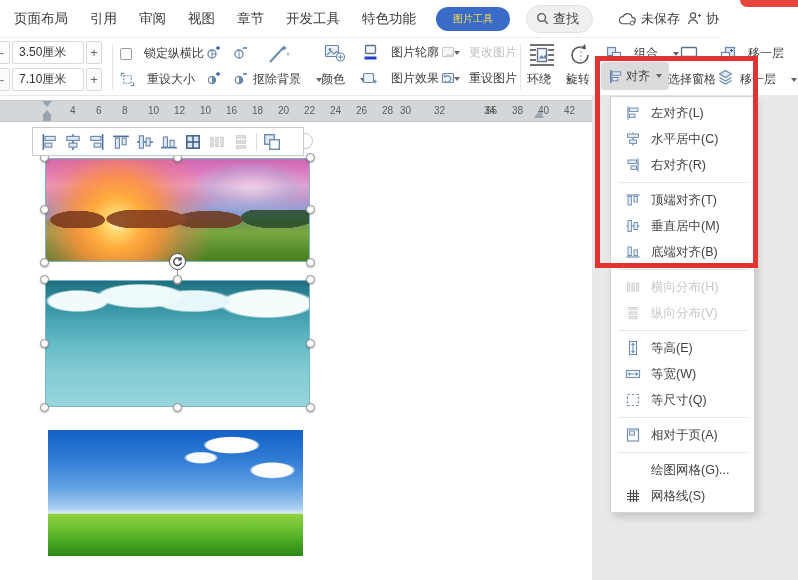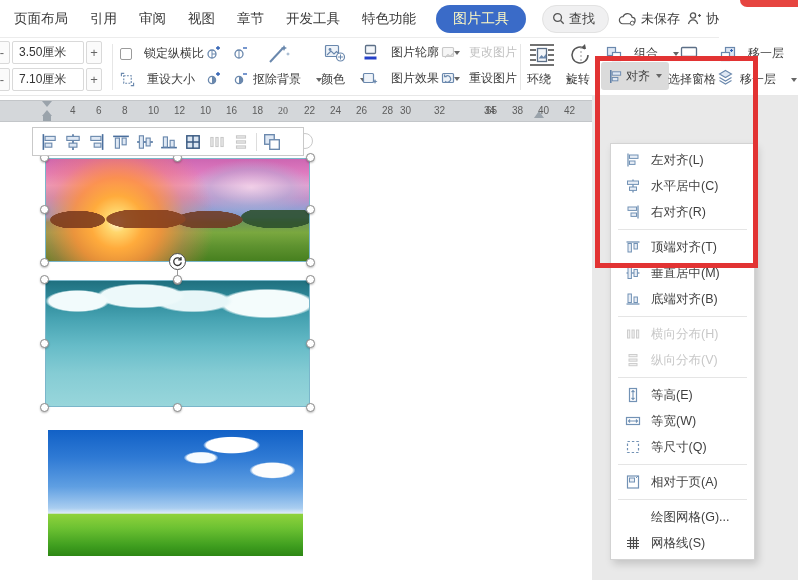--- a/index.html
+++ b/index.html
@@ -3,21 +3,21 @@
 <meta charset="utf-8">
 <style>
   * { margin:0; padding:0; box-sizing:border-box; }
   body { font-family:"Liberation Sans", sans-serif; }
   .screen { position:relative; width:798px; height:580px; overflow:hidden; background:#fff; }
 
   
   .menubar { position:absolute; left:0; top:0; width:719px; height:38px; background:#fff; display:flex; align-items:center; border-bottom:1px solid #ececec; }
   .tabs { display:flex; gap:22px; padding-left:14px; font-size:13.5px; color:#3a3a3a; }
   .tab { cursor:default; white-space:nowrap; }
-  .pt-pill { margin-left:20px; background:#3a6bc8; color:#fef9c3; font-size:14px; padding:5px 17px; border-radius:15px; white-space:nowrap; }
+  .pt-pill { margin-left:20px; background:#3a6bc8; color:#fde047; font-size:10px; padding:5px 17px; border-radius:15px; white-space:nowrap; }
   .find-pill { margin-left:16px; background:#f0f0f1; border:1px solid #e2e2e2; color:#444; font-size:13px; padding:4px 13px 4px 9px; border-radius:14px; display:flex; align-items:center; gap:4px; }
   .mb-right { margin-left:auto; display:flex; align-items:center; gap:6px; padding-right:0; font-size:13px; color:#3f3f3f; }
   .mb-item { display:flex; align-items:center; gap:4px; white-space:nowrap; }
   .red-cut-pill { position:absolute; left:740px; top:-7px; width:70px; height:14px; background:#e64540; border-radius:7px; }
 
   
   .toolbar { position:absolute; left:0; top:38px; width:798px; height:58px; background:#fff; border-bottom:1px solid #e8e8e8; font-size:12px; color:#3d3d3d; }
   .tb-abs { position:absolute; display:flex; align-items:center; gap:12px; white-space:nowrap; }
   .spin-row { position:absolute; display:flex; align-items:center; }
   .spin-btn { width:16px; height:23px; border:1px solid #d9d9d9; background:#fbfbfb; border-radius:2px; font-size:13px; color:#666; text-align:center; line-height:21px; }
@@ -71,21 +71,21 @@
     radial-gradient(ellipse 78px 24px at 84% 18%, #f4fcfc 0 55%, transparent 62%),
     linear-gradient(180deg, #20707f 0%, #2f8b9b 15%, #49a5b4 32%, #67bcc8 52%, #85ccd4 74%, #98d6db 100%); }
   .img-bliss { background:
     radial-gradient(ellipse 46px 14px at 72% 12%, #ffffff 0 55%, transparent 62%),
     radial-gradient(ellipse 36px 13px at 88% 32%, #fdfdfd 0 55%, transparent 64%),
     radial-gradient(ellipse 28px 10px at 60% 22%, #f6fbff 0 50%, transparent 62%),
     linear-gradient(180deg, #1261c6 0%, #2f7ad4 22%, #5f9fe2 45%, #a9cdf0 62%, #dcebf7 66%, #8ed23c 67%, #6cc132 78%, #3f9e1f 92%, #2d8714 100%); }
 
   
   .red-box { position:absolute; left:595px; top:56px; width:163px; height:212px; border:5px solid #e23333; z-index:8; pointer-events:none; }
-  .menu { position:absolute; left:610px; top:96px; width:145px; background:#fff; border:1px solid #d3d3d3; box-shadow:3px 4px 8px rgba(0,0,0,.16); z-index:6; padding:3px 0;margin-top:47px; }
+  .menu { position:absolute; left:610px; top:96px; width:145px; background:#fff; border:1px solid #d3d3d3; box-shadow:3px 4px 8px rgba(0,0,0,.16); z-index:6; padding:3px 0; }
   .mi { height:26px; display:flex; align-items:center; gap:10px; padding-left:13px; font-size:12.5px; color:#3f3f3f; cursor:default; }
   .mi .mic { width:17px; height:17px; flex:0 0 17px; display:flex; align-items:center; justify-content:center; }
   .mi.disabled { color:#c8c8c8; }
   .msep { height:1px; background:#e5e5e5; margin:4px 7px; }
 
   
   .watermark { position:absolute; left:584px; top:539px; font-size:30px; font-weight:bold; letter-spacing:3px; color:#fbfbfb; white-space:nowrap; z-index:9;
     text-shadow:0 2px 3px rgba(110,110,110,.65), 0 0 1px rgba(140,140,140,.6); }
 </style>
 </head>
@@ -323,21 +323,21 @@
   <div class="ruler">
     <div id="ruler-ticks">
         <span class="tick" style="left: 70px;">4</span>
         <span class="tick" style="left: 96px;">6</span>
         <span class="tick" style="left: 122px;">8</span>
         <span class="tick" style="left: 148px;">10</span>
         <span class="tick" style="left: 174px;">12</span>
         <span class="tick" style="left: 200px;">10</span>
         <span class="tick" style="left: 226px;">16</span>
         <span class="tick" style="left: 252px;">18</span>
-        <span class="tick" style="left: 278px; font-family: Liberation Serif, serif;">20</span>
+        <span class="tick" style="left: 278px;">20</span>
         <span class="tick" style="left: 304px;">22</span>
         <span class="tick" style="left: 330px;">24</span>
         <span class="tick" style="left: 356px;">26</span>
         <span class="tick" style="left: 382px;">28</span>
         <span class="tick" style="left: 400px;">30</span>
         <span class="tick" style="left: 434px;">32</span>
         <span class="tick" style="left: 444px; margin-left: 40px;">34</span>
         <span class="tick" style="left: 486px;">65</span>
         <span class="tick" style="left: 512px;">38</span>
         <span class="tick" style="left: 538px;">40</span>

